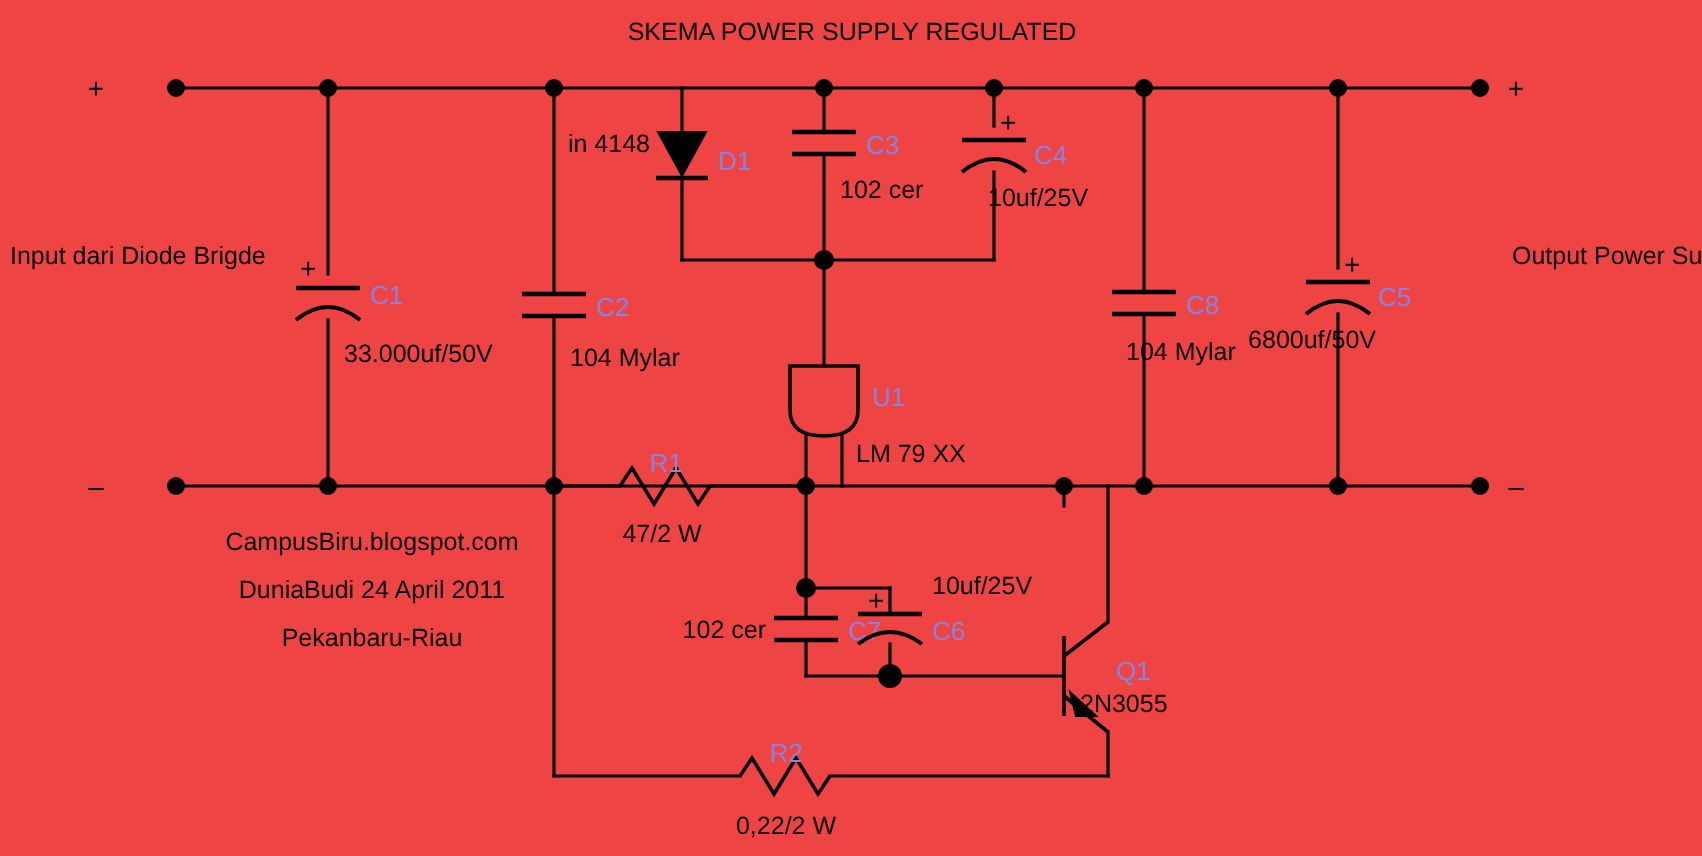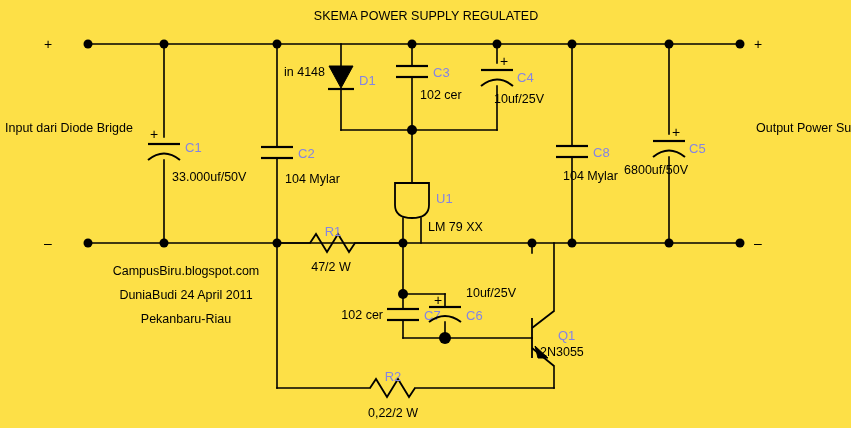--- a/index.html
+++ b/index.html
@@ -7,21 +7,21 @@
     padding: 0;
     background: #ffffff;
   }
   body {
     font-family: "Liberation Sans", sans-serif;
   }
   #schematic-root {
     position: relative;
     width: 851px;
     height: 428px;
-    background: #fde047;
+    background: #ef4444;
     overflow: hidden;
   }
   svg#schematic {
     display: block;
     width: 851px;
     height: 428px;
   }
   .wire {
     stroke: #000000;
     stroke-width: 1.6;

